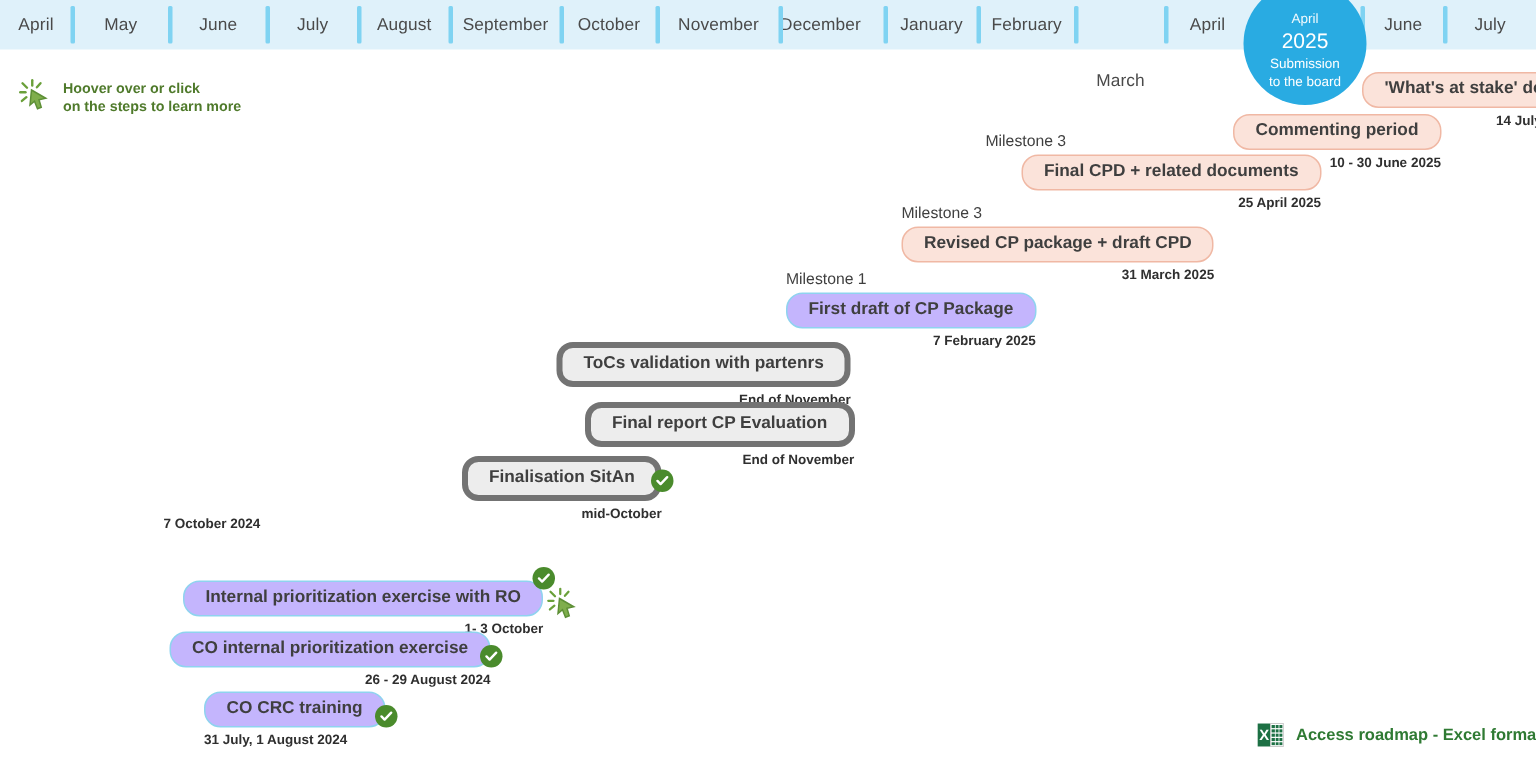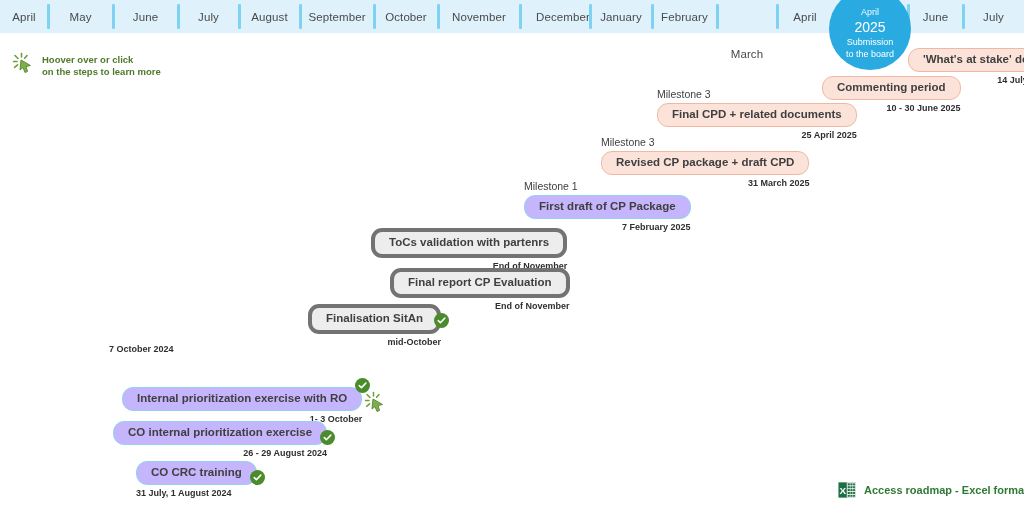--- a/index.html
+++ b/index.html
@@ -183,21 +183,21 @@
 
 <div id="timeline-header">
     <div class="month-cell" style="left: 0px; width: 48px;">April</div>
     <div class="month-cell" style="left: 48px; width: 65px;">May</div>
     <div class="month-cell" style="left: 113px; width: 65px;">June</div>
     <div class="month-cell" style="left: 178px; width: 61px;">July</div>
     <div class="month-cell" style="left: 239px; width: 61px;">August</div>
     <div class="month-cell" style="left: 300px; width: 74px;">September</div>
     <div class="month-cell" style="left: 374px; width: 64px;">October</div>
     <div class="month-cell" style="left: 438px; width: 82px;">November</div>
-    <div class="month-cell" style="left: 528px; width: 70px;">December</div>
+    <div class="month-cell" style="left: 512px; width: 70px;">December</div>
     <div class="month-cell" style="left: 590px; width: 62px;">January</div>
     <div class="month-cell" style="left: 652px; width: 65px;">February</div>
     <div class="month-cell" style="left: 717px; width: 60px; margin-top: 37px;">March</div>
     <div class="month-cell" style="left: 777px; width: 56px;">April</div>
     <div class="month-cell" style="left: 908px; width: 55px;">June</div>
     <div class="month-cell" style="left: 963px; width: 61px;">July</div>
     <div class="month-divider" style="left: 47px;"></div>
     <div class="month-divider" style="left: 112px;"></div>
     <div class="month-divider" style="left: 177px;"></div>
     <div class="month-divider" style="left: 238px;"></div>
@@ -235,21 +235,21 @@
   </span>
   <div class="hint-text">
     <div>Hoover over or click</div>
     <div>on the steps to learn more</div>
   </div>
 </div>
 
 <div id="steps-layer">
     <div class="step" style="left: 908px; top: 48px;"><div style="position: relative; display: inline-block;"><div class="pill pill-pink">'What's at stake' doc</div></div><div class="step-date date-right">14 July 2025</div></div>
     <div class="step" style="left: 822px; top: 76px;"><div style="position: relative; display: inline-block;"><div class="pill pill-pink">Commenting period</div></div><div class="step-date date-right">10 - 30 June 2025</div></div>
-    <div class="step" style="left: 657px; top: 88px;"><div class="step-caption">Milestone 3</div><div style="position: relative; display: inline-block;"><div class="pill pill-pink">Final CPD + related documents</div></div><div class="step-date date-right">25 April 2025</div></div>
+    <div class="step" style="left: 657px; top: 88px;"><div class="step-caption">Milestone 3</div><div style="position: relative; display: inline-block; margin-left: 24px;"><div class="pill pill-pink">Final CPD + related documents</div></div><div class="step-date date-right">25 April 2025</div></div>
     <div class="step" style="left: 601px; top: 136px;"><div class="step-caption">Milestone 3</div><div style="position: relative; display: inline-block;"><div class="pill pill-pink">Revised CP package + draft CPD</div></div><div class="step-date date-right">31 March 2025</div></div>
     <div class="step" style="left: 524px; top: 180px;"><div class="step-caption">Milestone 1</div><div style="position: relative; display: inline-block;"><div class="pill pill-blue">First draft of CP Package</div></div><div class="step-date date-right">7 February 2025</div></div>
     <div class="step" style="left: 371px; top: 228px;"><div style="position: relative; display: inline-block;"><div class="pill pill-gray">ToCs validation with partenrs</div></div><div class="step-date date-right">End of November</div></div>
     <div class="step" style="left: 357px; top: 268px;"><div style="position: relative; display: inline-block; padding-left: 33px;"><div class="pill pill-gray">Final report CP Evaluation</div></div><div class="step-date date-right">End of November</div></div>
     <div class="step" style="left: 308px; top: 304px;"><div style="position: relative; display: inline-block;"><div class="pill pill-gray">Finalisation SitAn</div><div class="check-badge" style="right: -8px; top: 9px;">
           <svg width="11" height="11" viewBox="0 0 11 11">
             <path d="M2.3 5.6 L4.4 7.7 L8.8 3.1" stroke="#ffffff" stroke-width="1.6" fill="none" stroke-linecap="round" stroke-linejoin="round"></path>
           </svg>
         </div></div><div class="step-date date-right">mid-October</div></div>
     <div class="step" style="left: 109px; top: 341px;"><div class="step-date date-right">7 October 2024</div></div>

